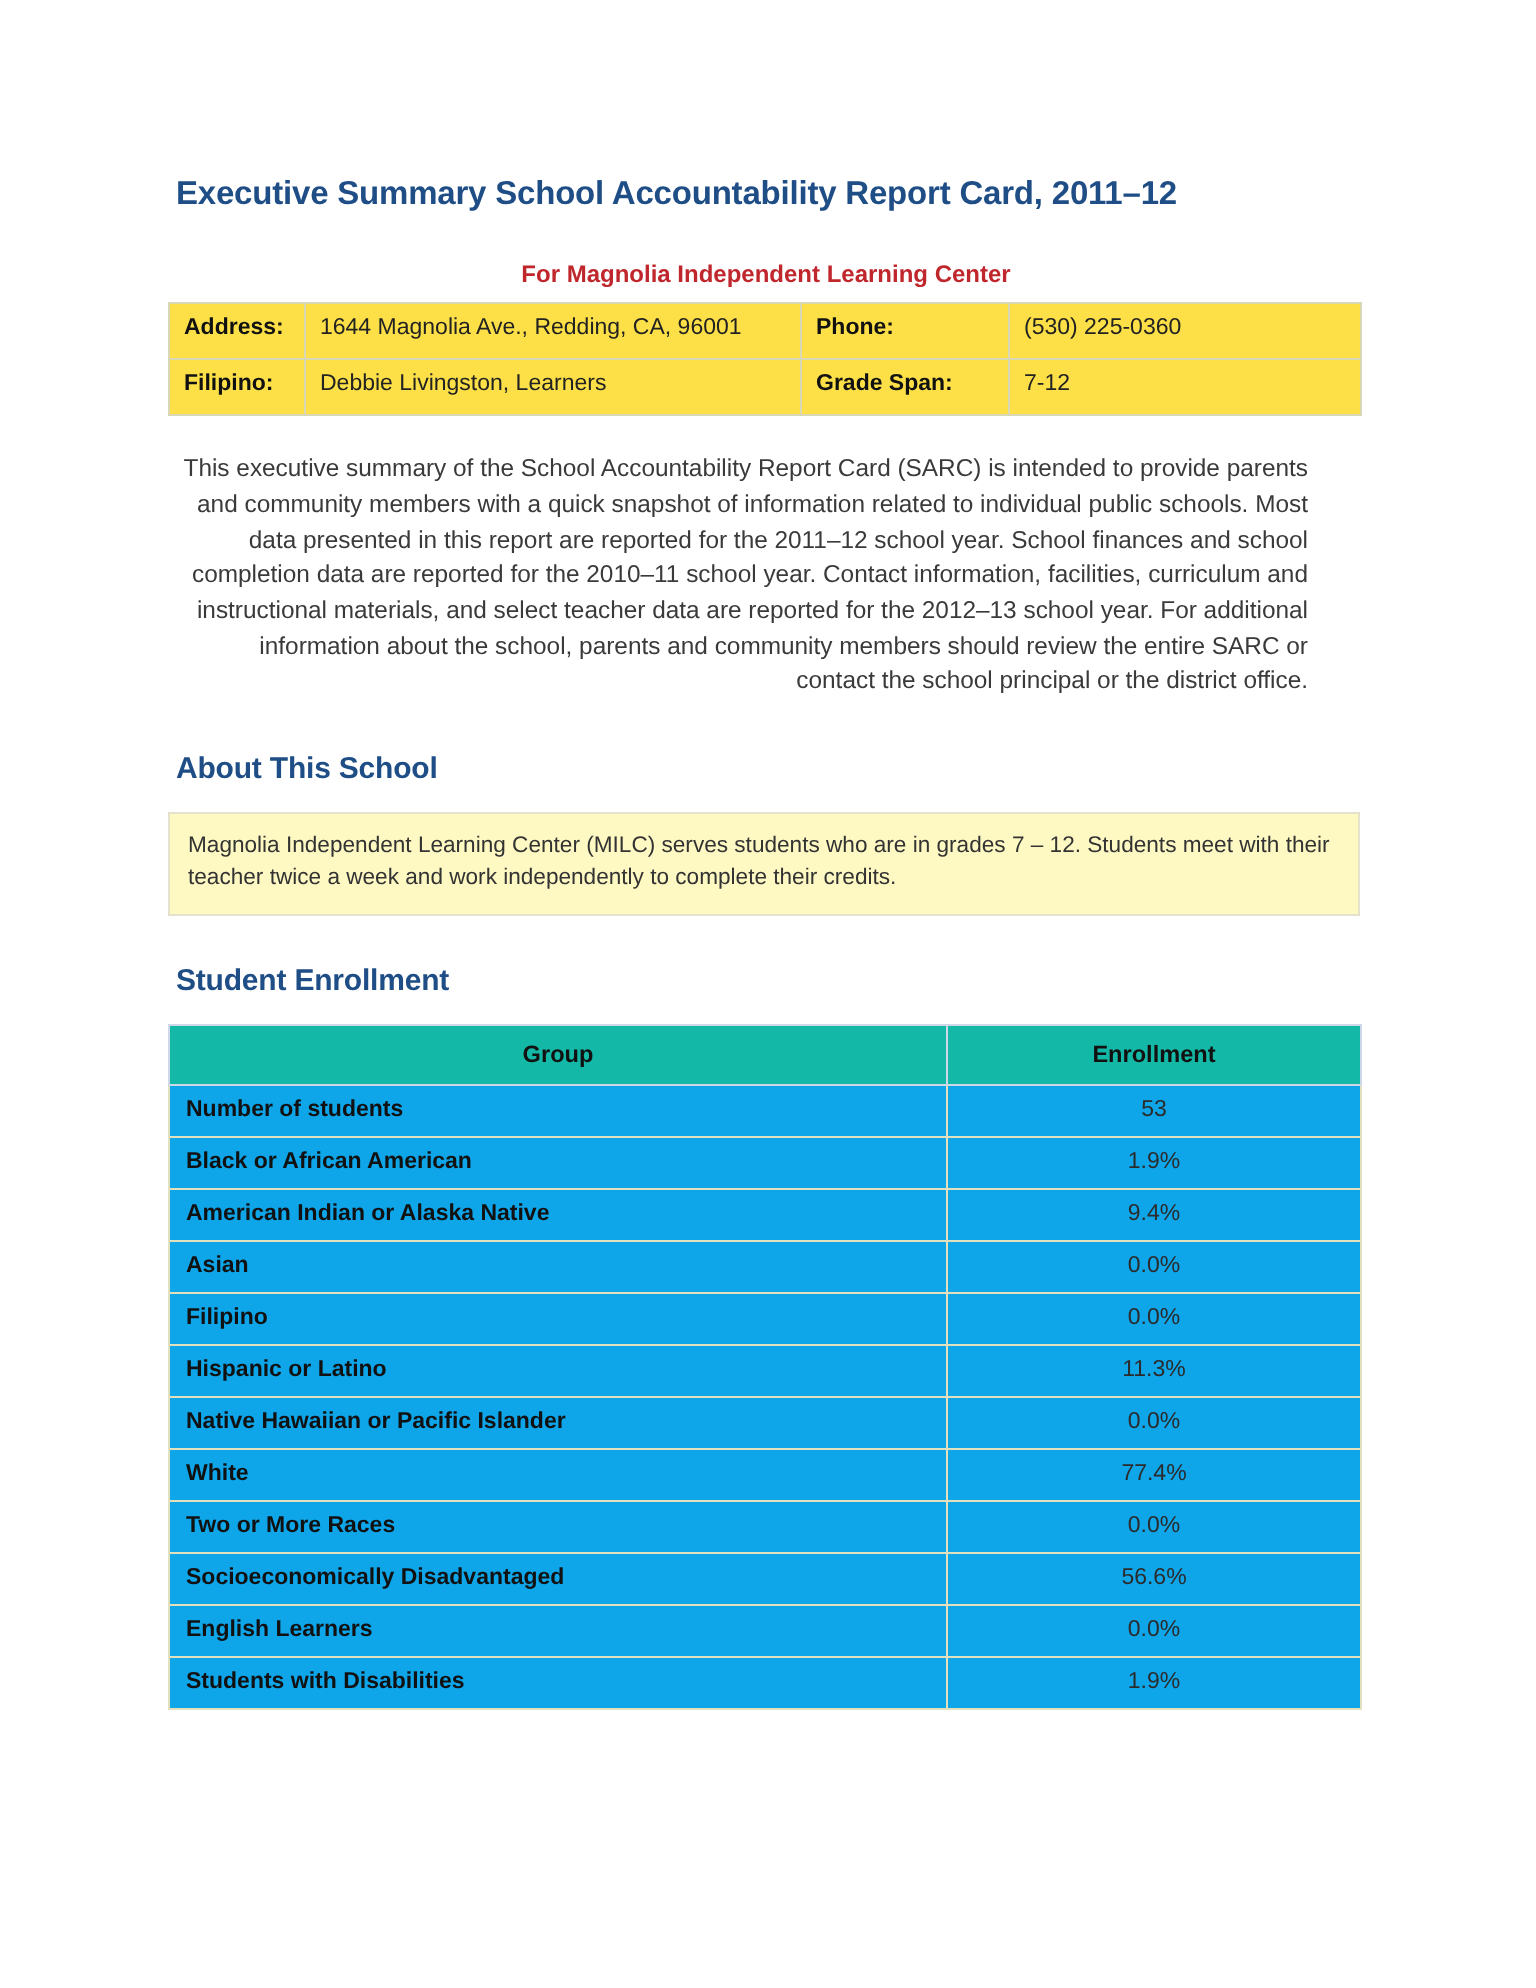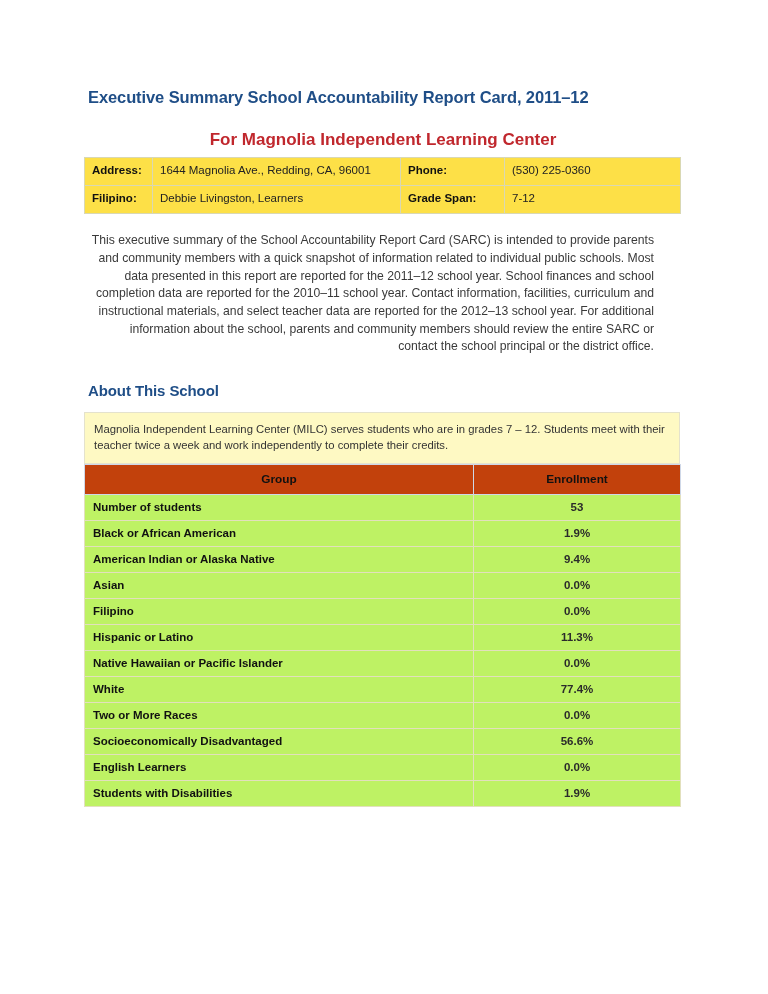--- a/index.html
+++ b/index.html
@@ -23,21 +23,21 @@
   
   .h1-main {
     font-size: 16.5px;
     font-weight: bold;
     color: #1f4e87;
     letter-spacing: -0.1px;
     margin: 0 0 22px 0;
     line-height: 1.2;
   }
   .h1-school {
-    font-size: 17px;
+    font-size: 12px;
     font-weight: bold;
     color: #c0272d;
     text-align: center;
     margin: 0 0 7px 0;
     line-height: 1.2;
     padding-right: 2px;
   }
   .h2 {
     font-size: 15px;
     font-weight: bold;
@@ -93,46 +93,46 @@
     background: #fef9c3;
     border: 1px solid #e4e2cd;
     padding: 8px 9px 9px 9px;
     font-size: 11.3px;
     line-height: 1.45;
     color: #333333;
   }
 
   
   .enroll-table th {
-    background: #c2410c;
+    background: #14b8a6;
     border: 1px solid #cfd8e8;
     font-size: 11.8px;
     font-weight: bold;
     color: #111111;
     text-align: center;
     padding: 6px 4px 7px 4px;
     height: 16px;
   }
   .enroll-table td {
-    background: #bef264;
+    background: #0ea5e9;
     border: 1px solid #e2e0bd;
     font-size: 11.5px;
     color: #222222;
     padding: 5px 8px 6px 8px;
     height: 14px;
     vertical-align: middle;
   }
   .enroll-table td.group-cell {
     font-weight: bold;
     color: #111111;
     text-align: left;
   }
   .enroll-table td.value-cell {
     text-align: center;
-    font-weight: bold;
+    font-weight: normal;
     color: #2b2b2b;
   }
   .col-group { width: 389px; }
   .col-enroll { width: 207px; }
 </style>
 </head>
 <body>
 
 <div class="page">
 
@@ -162,20 +162,21 @@
       </tr>
     </tbody>
   </table>
 
   <p class="body-text">This executive summary of the School Accountability Report Card (SARC) is intended to provide parents and community members with a quick snapshot of information related to individual public schools. Most data presented in this report are reported for the 2011–12 school year. School finances and school completion data are reported for the 2010–11 school year. Contact information, facilities, curriculum and instructional materials, and select teacher data are reported for the 2012–13 school year. For additional information about the school, parents and community members should review the entire SARC or contact the school principal or the district office.</p>
 
   <h2 class="h2">About This School</h2>
 
   <div class="about-box">Magnolia Independent Learning Center (MILC) serves students who are in grades 7 – 12.  Students meet with their teacher twice a week and work independently to complete their credits.</div>
 
+  <h2 class="h2 tight">Student Enrollment</h2>
 
   <table class="enroll-table">
     <colgroup>
       <col class="col-group">
         <col class="col-enroll">
     </colgroup>
     <thead>
       <tr>
         <th>Group</th>
         <th>Enrollment</th>

